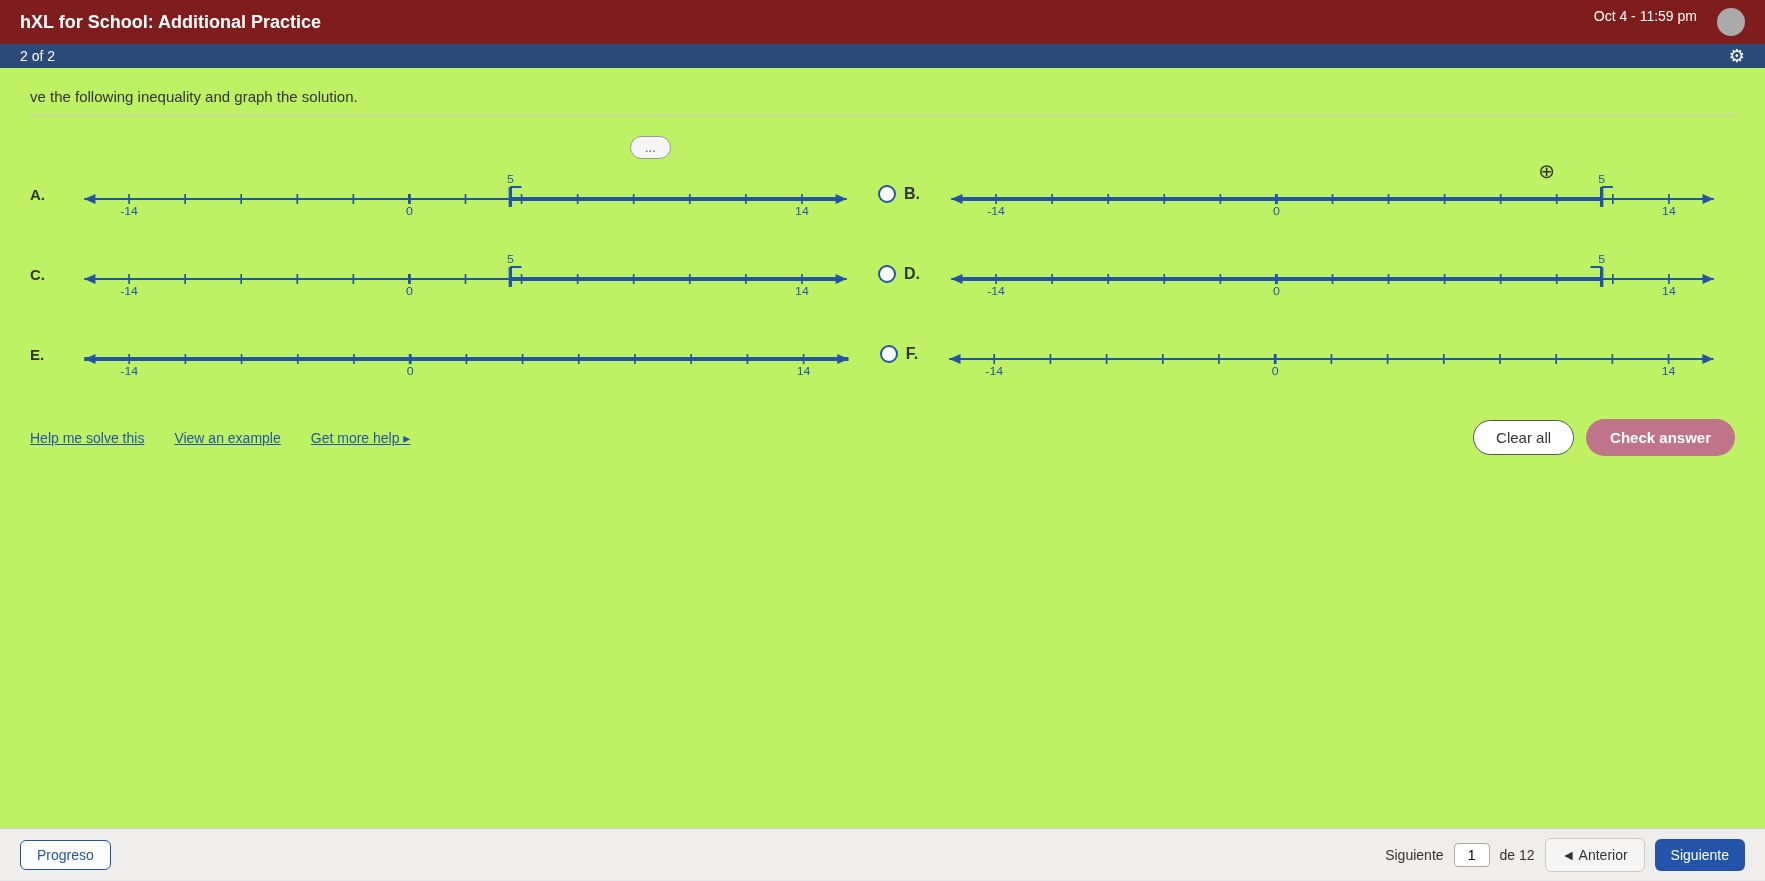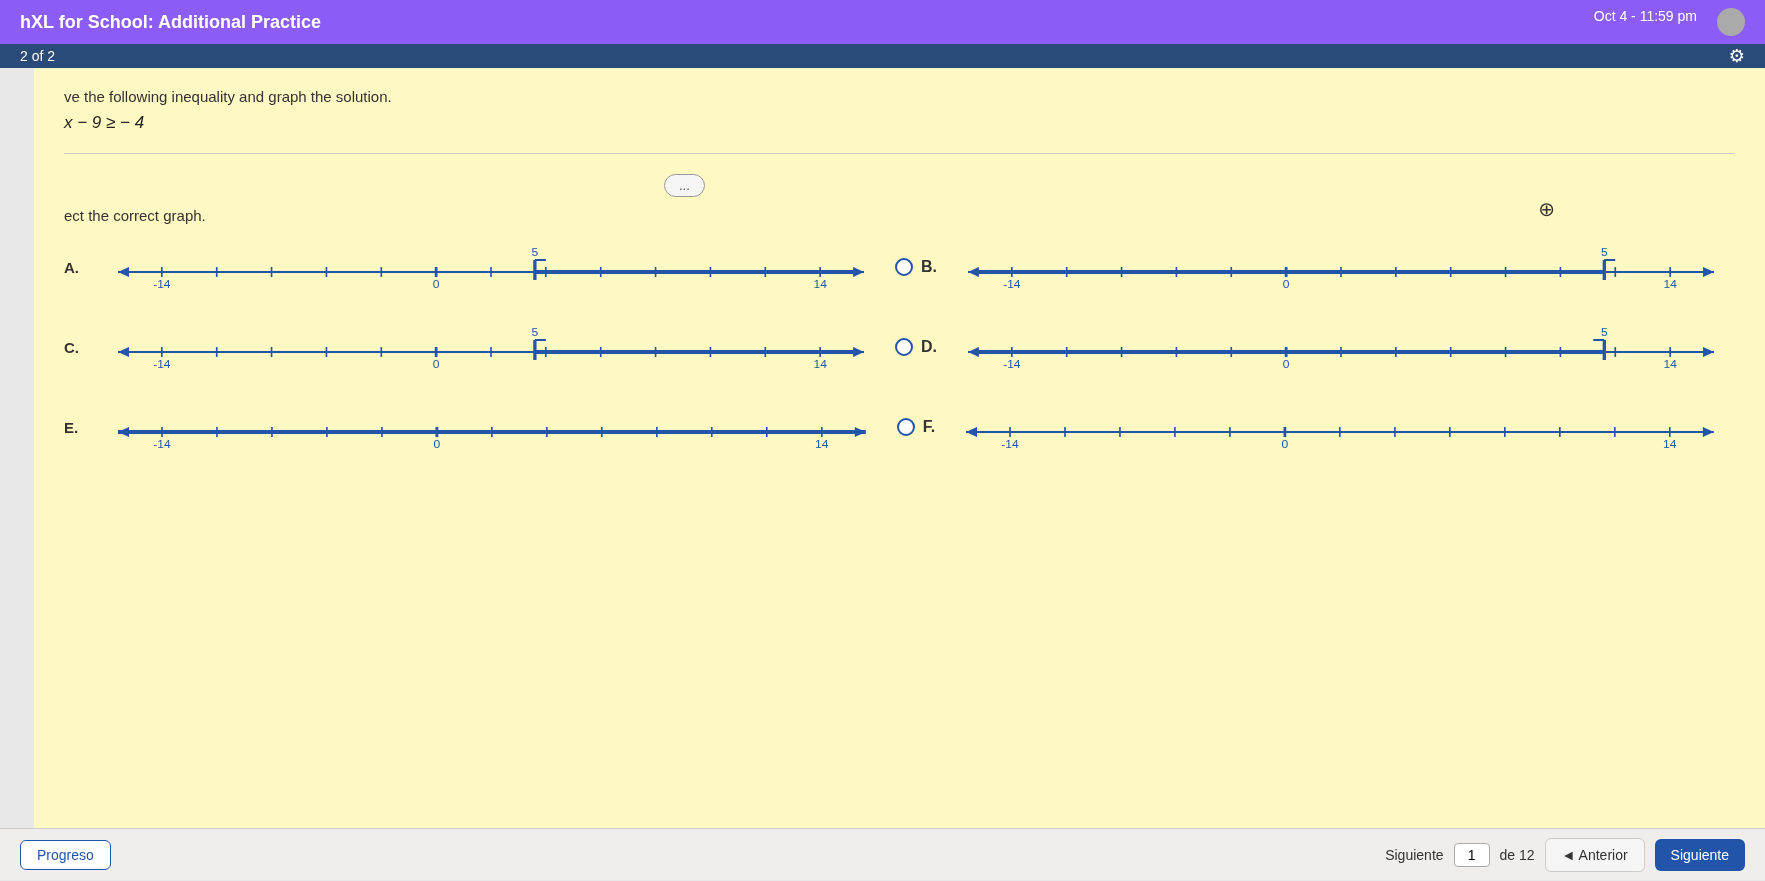--- a/index.html
+++ b/index.html
@@ -1,19 +1,19 @@
 <!DOCTYPE html>
 <html><head>
   <meta charset="utf-8">
   <style>
     * { box-sizing: border-box; margin: 0; padding: 0; }
     body { font-family: Arial, sans-serif; background: #e8e8e8; width: 1765px; min-height: 881px; overflow-x: hidden; }
 
     .top-bar {
-      background: #8b5cf6;
+      background: #7f1d1d;
       color: white;
       display: flex;
       justify-content: space-between;
       align-items: center;
       padding: 8px 20px;
       height: 44px;
     }
     .top-bar-title { font-size: 18px; font-weight: bold; }
     .top-bar-right { font-size: 14px; display: flex; gap: 20px; }
 
@@ -23,25 +23,24 @@
       padding: 8px 20px;
       font-size: 14px;
       display: flex;
       justify-content: space-between;
       align-items: center;
       height: 24px;
     }
     .gear-icon { font-size: 18px; cursor: pointer; }
 
     .main-content {
-      background: #fef9c3;
+      background: #bef264;
       padding: 20px 30px;
       min-height: 760px;
       position: relative;
-      margin-left: 34px;
     }
 
     .question-text {
       font-size: 15px;
       color: #333;
       margin-bottom: 8px;
     }
 
     .equation {
       font-size: 17px;
@@ -244,31 +243,29 @@
 </div>
 
 <div class="progress-bar">
   <span>2 of 2</span>
   <span class="gear-icon">⚙</span>
 </div>
 
 <div class="main-content">
 
   <p class="question-text">ve the following inequality and graph the solution.</p>
-  <p class="equation">x − 9 ≥ − 4</p>
 
   <hr class="separator-line">
 
   <span class="ellipsis-btn">...</span>
 
   <div style="position:relative;">
     <span class="crosshair-icon">⊕</span>
   </div>
 
-  <p class="select-text">ect the correct graph.</p>
 
   
   <div class="graph-row">
 
     <span class="graph-label">A.</span>
     <div class="number-line-wrapper">
       <svg class="number-line-svg" viewBox="0 0 700 50" preserveAspectRatio="none">
 
         <line x1="10" y1="30" x2="690" y2="30" stroke="#2255aa" stroke-width="2"></line>
 
@@ -453,20 +450,31 @@
         <line x1="600" y1="25" x2="600" y2="35" stroke="#2255aa" stroke-width="1.5"></line>
         <line x1="650" y1="25" x2="650" y2="35" stroke="#2255aa" stroke-width="1.5"></line>
         <text x="50" y="46" text-anchor="middle" font-size="11" fill="#2255aa">-14</text>
         <text x="300" y="46" text-anchor="middle" font-size="11" fill="#2255aa">0</text>
         <text x="650" y="46" text-anchor="middle" font-size="11" fill="#2255aa">14</text>
       </svg>
     </div>
   </div>
 
   
+  <div class="bottom-section">
+    <div class="help-links">
+      <span class="help-link">Help me solve this</span>
+      <span class="help-link">View an example</span>
+      <span class="help-link">Get more help ▸</span>
+    </div>
+    <div class="action-buttons">
+      <button class="clear-all-btn">Clear all</button>
+      <button class="check-answer-btn">Check answer</button>
+    </div>
+  </div>
 
 </div>
 
 <div class="footer-bar">
   <button class="progreso-btn">Progreso</button>
   <div class="pagination">
     <span>Siguiente</span>
     <input class="page-input" type="text" value="1" style="">
     <span>de 12</span>
     <button class="nav-btn anterior-btn">◄ Anterior</button>

